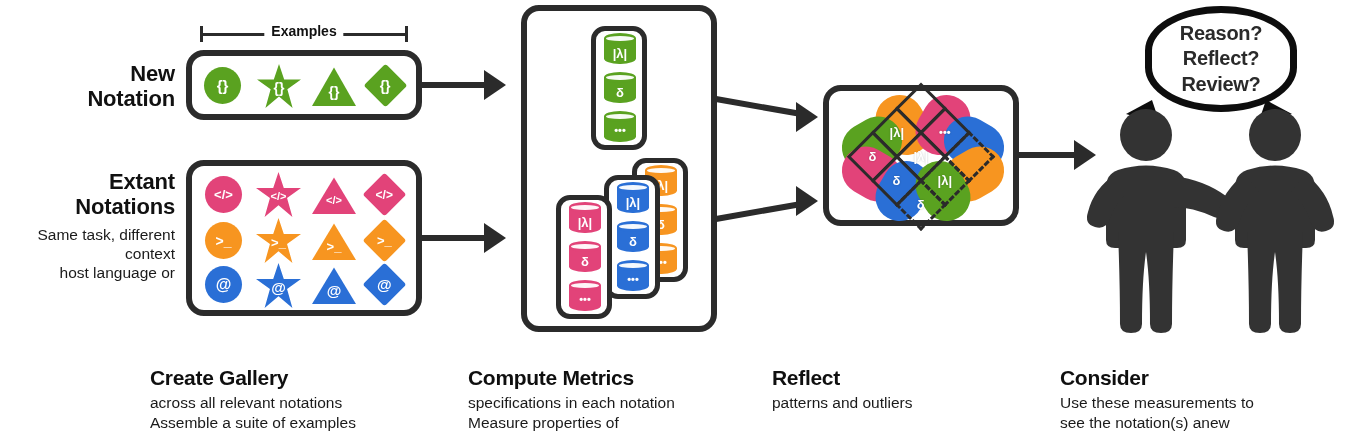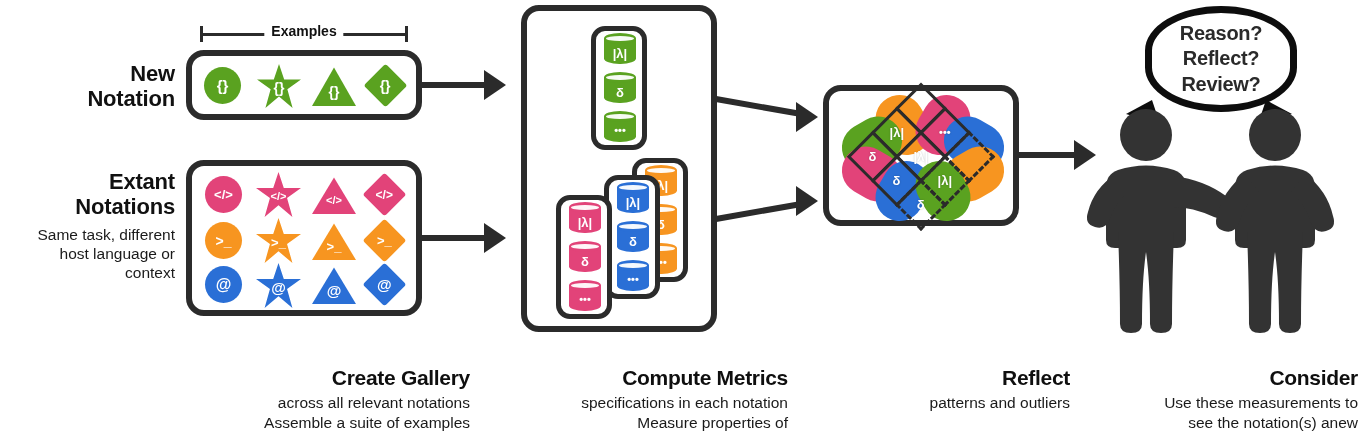--- a/index.html
+++ b/index.html
@@ -108,43 +108,43 @@
   .bubble {
     position: absolute; background: #fff; border: 7px solid #0d0d0d;
     border-radius: 50%/42%; display: flex; flex-direction: column;
     align-items: center; justify-content: center;
   }
   .bubble div {
     font-size: 20px; font-weight: bold; color: #2a2a2a; line-height: 1.28; letter-spacing: -.3px;
   }
 
   
-  .caption { position: absolute; text-align: right; }
+  .caption { position: absolute; text-align: left; }
   .caption .ctitle { font-size: 21px; font-weight: bold; color: #0f0f0f; letter-spacing: -.3px; }
   .caption .cdesc { font-size: 15.5px; color: #1a1a1a; line-height: 1.28; margin-top: 3px; }
 </style>
 </head>
 <body>
 
 <div id="stage">
 
   <div class="rowlabel big" style="left:10px; top:62px; width:165px;">
     <div>New</div>
     <div>Notation</div>
   </div>
 
   <div class="rowlabel big" style="left:10px; top:170px; width:165px;">
     <div>Extant</div>
     <div>Notations</div>
   </div>
 
   <div class="sublabel" style="left:0px; top:226px; width:175px;">
     <div>Same task, different</div>
+    <div>context</div>
     <div>host language or</div>
-    <div>context</div>
   </div>
 
   <div class="bracket" style="left:200px; top:26px; width:208px; height:18px;">
     <div class="barL"></div>
     <div class="barR"></div>
     <div class="lineL" style="left:2px; width:204px;"></div>
     <div class="cap">Examples</div>
   </div>
 
   <div class="card" style="left:186px; top:50px; width:236px; height:70px;">

